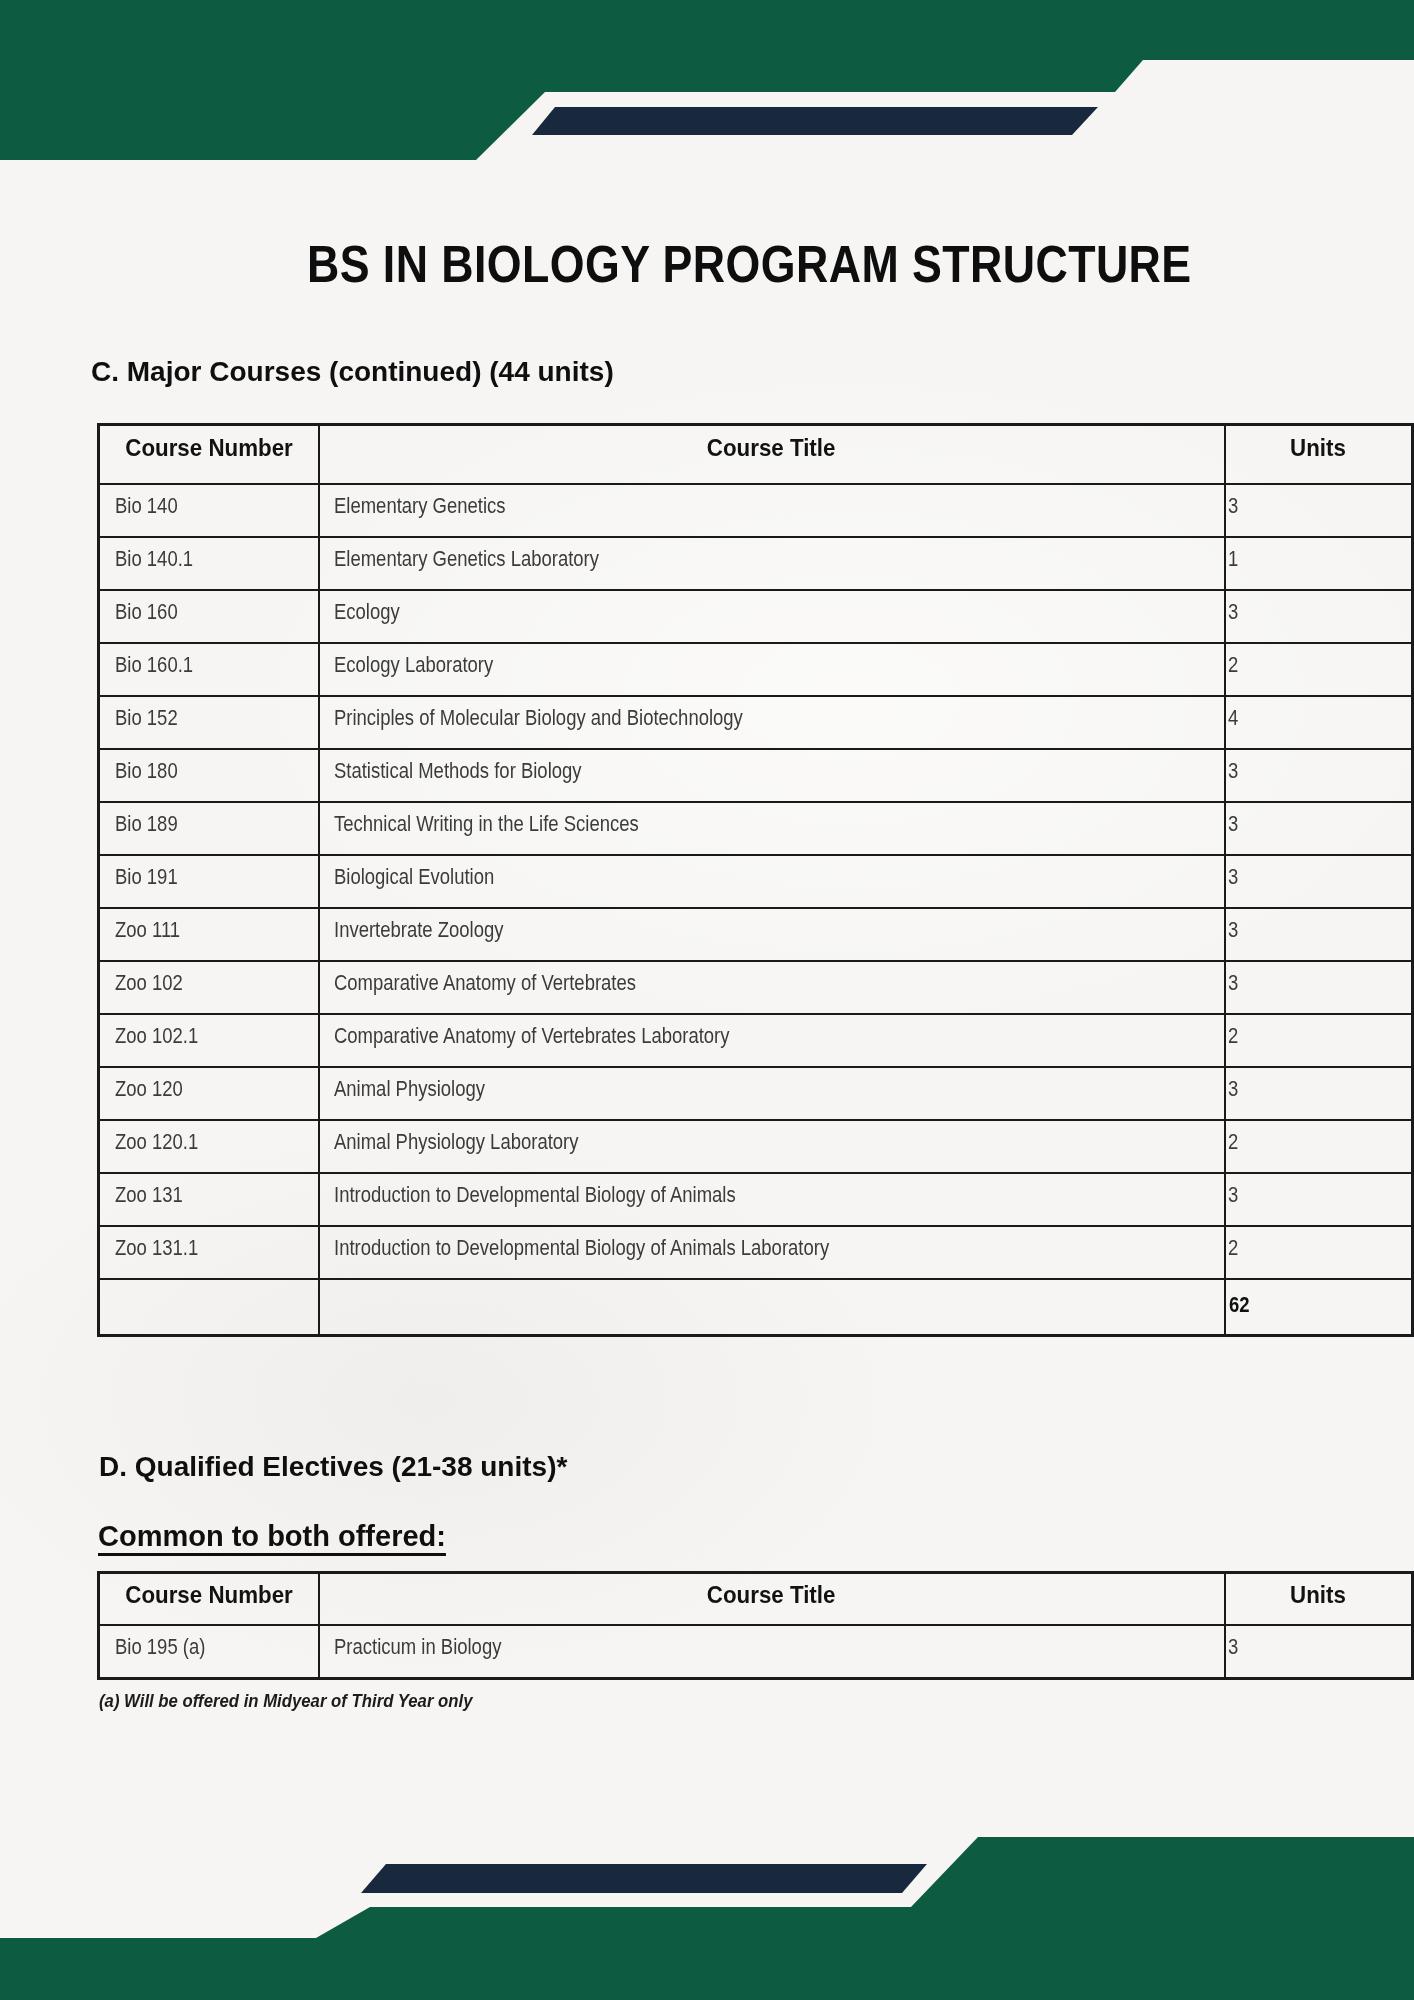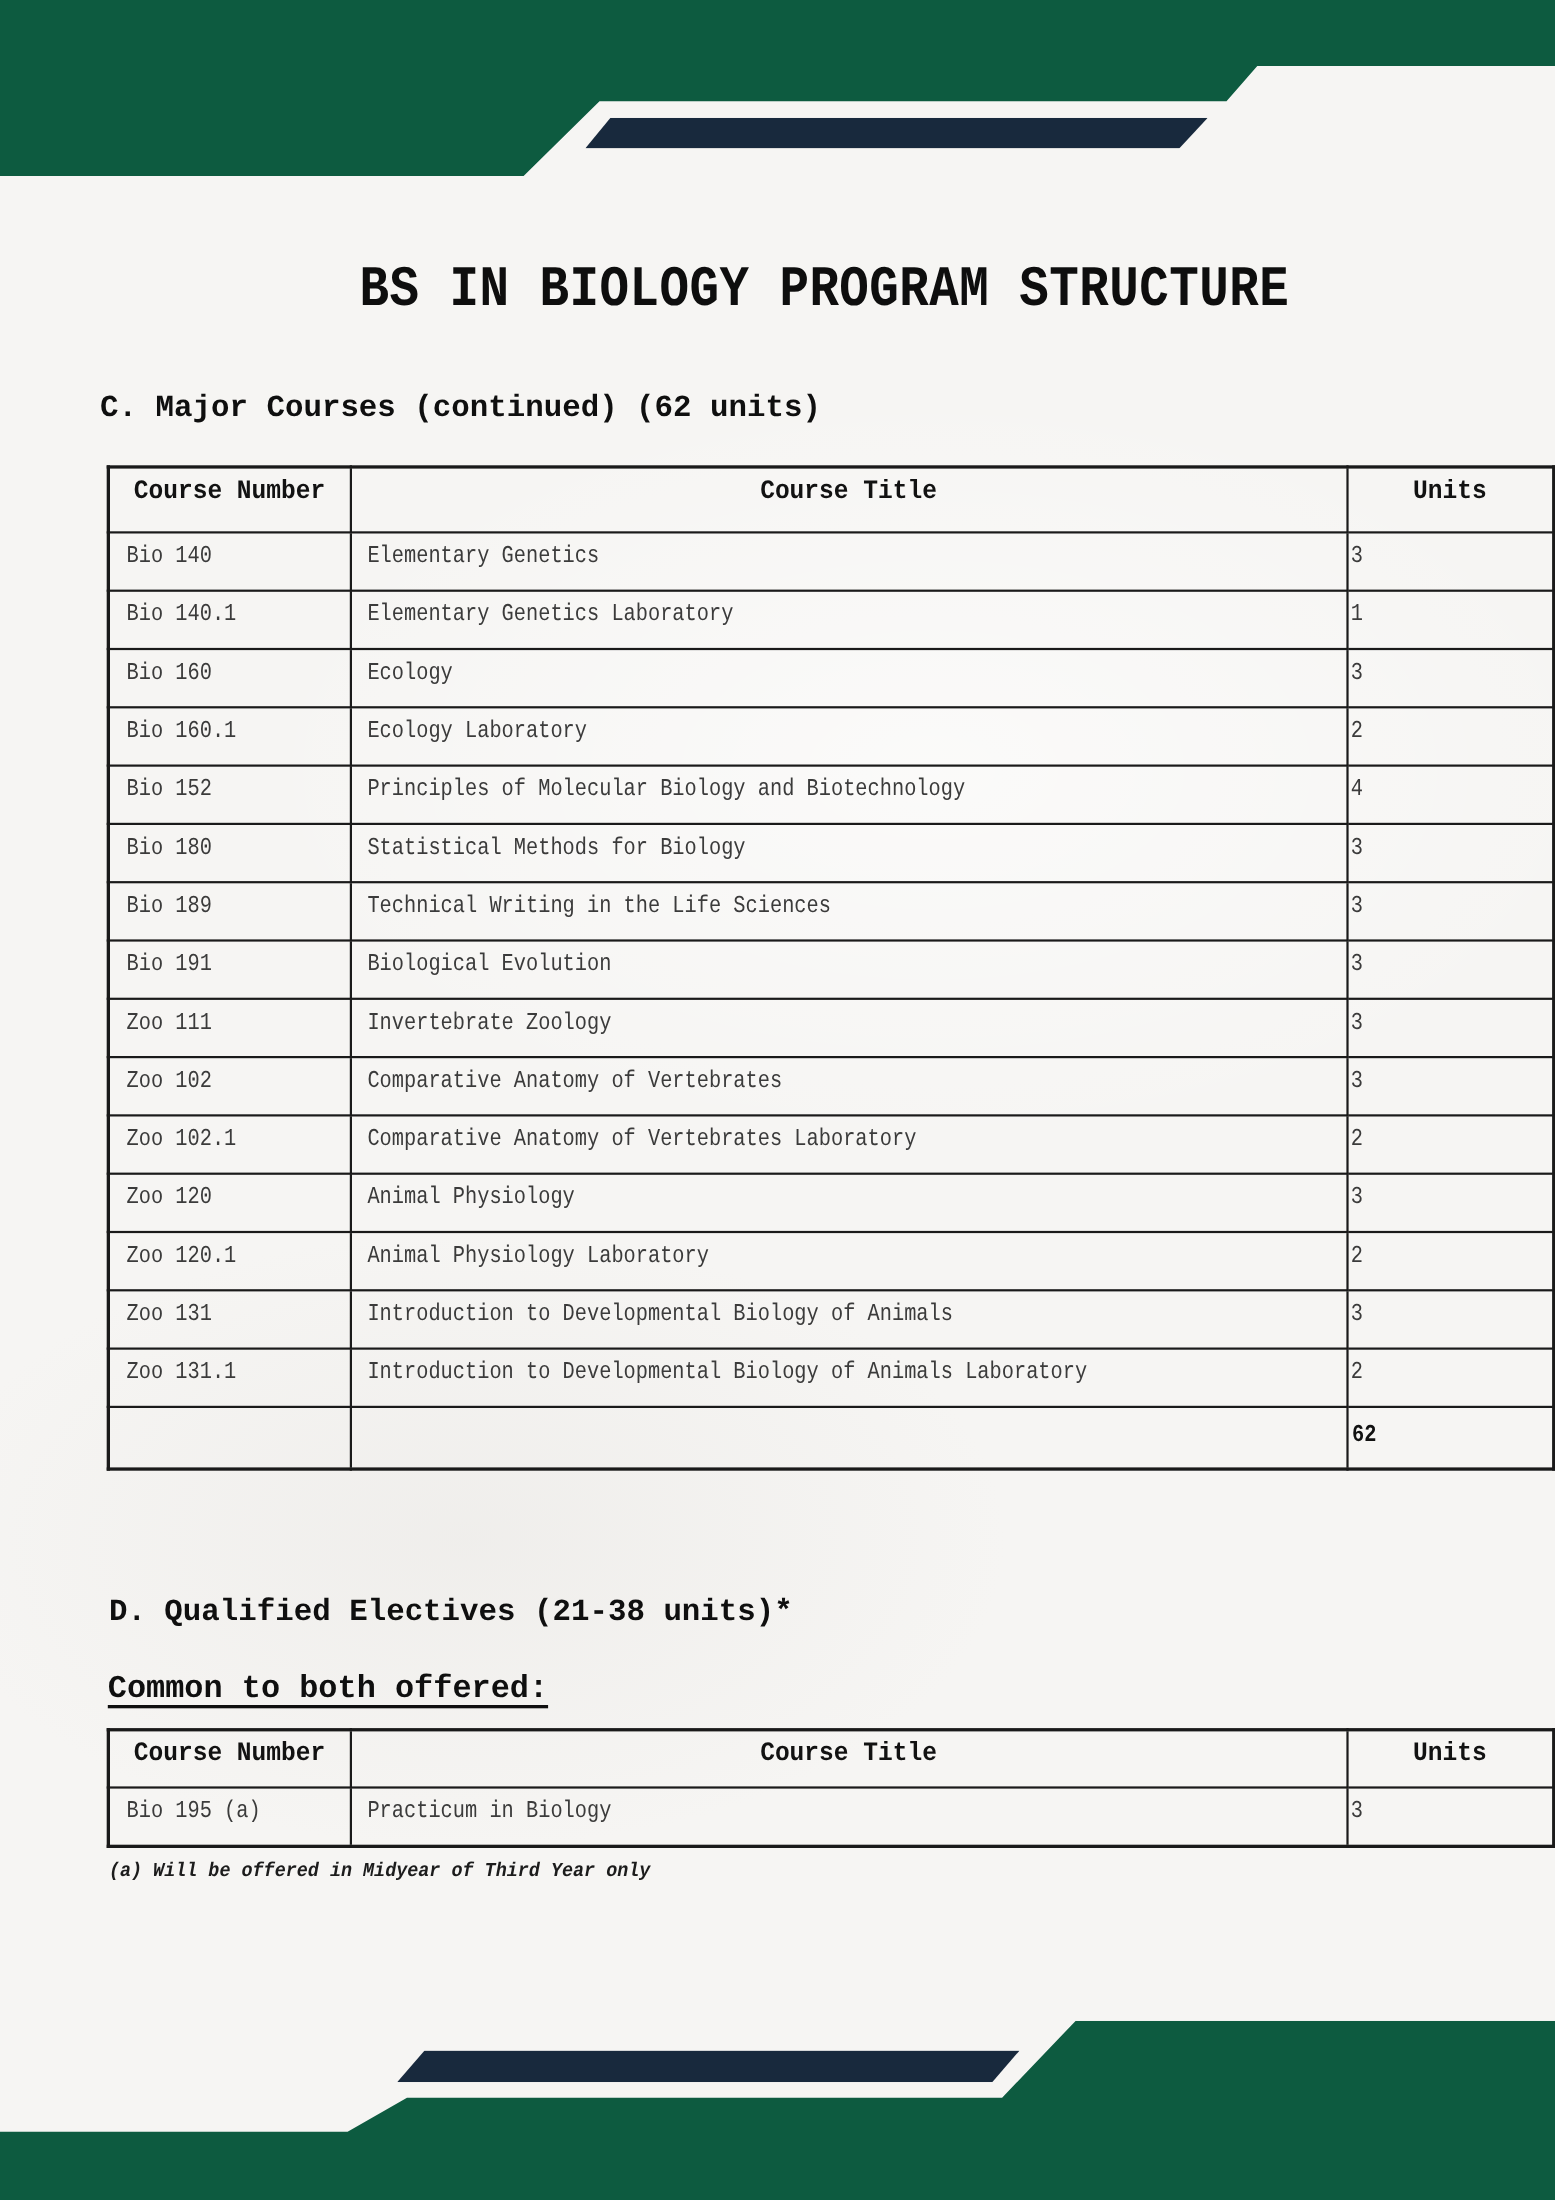--- a/index.html
+++ b/index.html
@@ -5,21 +5,21 @@
   html,body{margin:0;padding:0;background:#e8e7e5;}
   .page{
     position:relative;
     width:1414px;height:2000px;
     margin:0 auto;
     background:#f6f5f3;
     background-image:
       radial-gradient(ellipse 900px 500px at 60% 35%, rgba(255,255,255,0.55), rgba(255,255,255,0) 70%),
       radial-gradient(ellipse 700px 400px at 30% 70%, rgba(233,231,228,0.5), rgba(233,231,228,0) 70%);
     overflow:hidden;
-    font-family:Liberation Mono, monospace;
+    font-family:Liberation Sans, sans-serif;
     color:#1a1a1a;
   }
 
   
   .top-green{
     position:absolute;top:0;left:0;width:1414px;height:160px;
     background:#0d5b40;
     clip-path:polygon(0 0,1414px 0,1414px 60px,1143px 60px,1115px 92px,545px 92px,476px 160px,0 160px);
   }
   .top-navy{
@@ -111,21 +111,21 @@
 
   <div class="top-green"></div>
   <div class="top-navy"></div>
   <div class="bottom-green"></div>
   <div class="bottom-navy"></div>
 
   <h1 class="title">
     <span class="squeeze">BS IN BIOLOGY PROGRAM STRUCTURE</span>
   </h1>
 
-  <h2 class="heading heading-c">C. Major Courses (continued) (62 units)</h2>
+  <h2 class="heading heading-c">C. Major Courses (continued) (44 units)</h2>
 
   <table class="course-table table-c">
     <thead>
       <tr>
         <th class="col-number">
           <span class="hv">Course Number</span>
         </th>
         <th class="col-title">
           <span class="hv">Course Title</span>
         </th>

